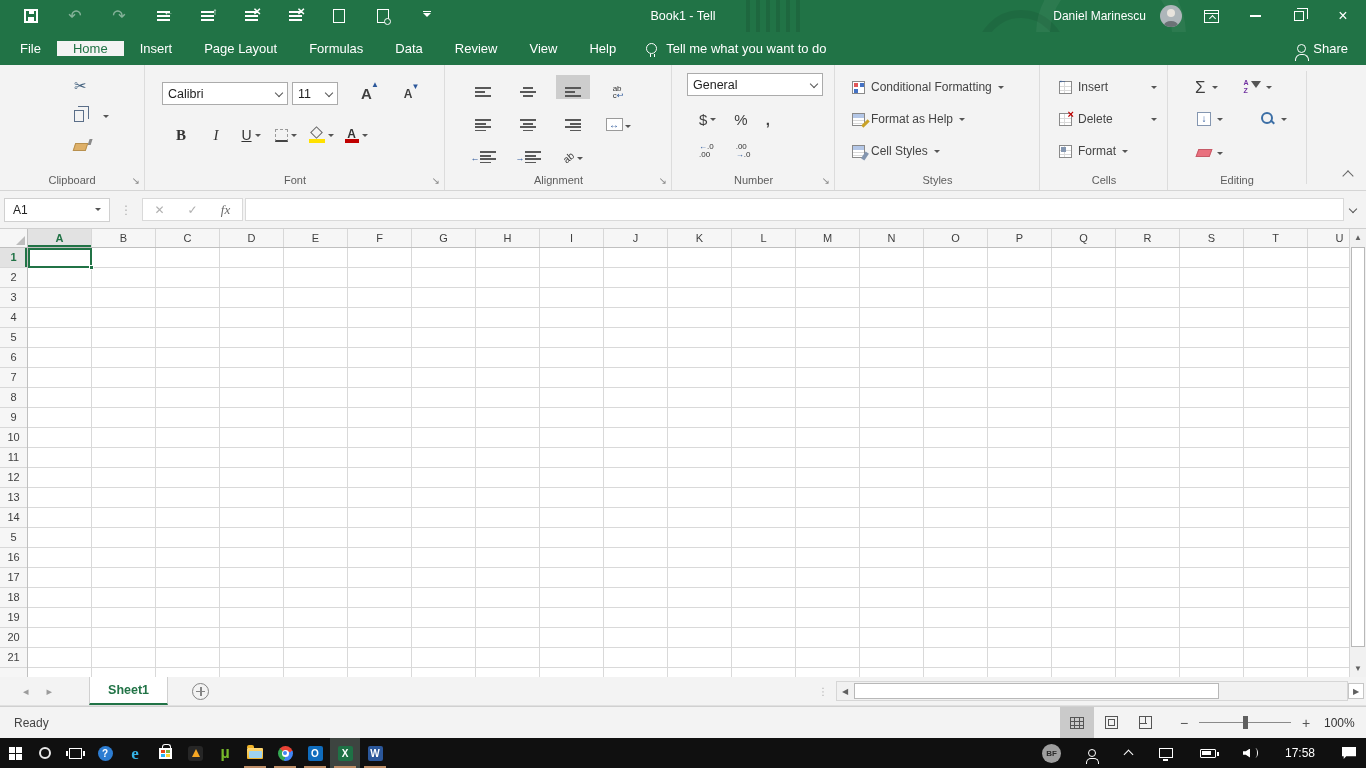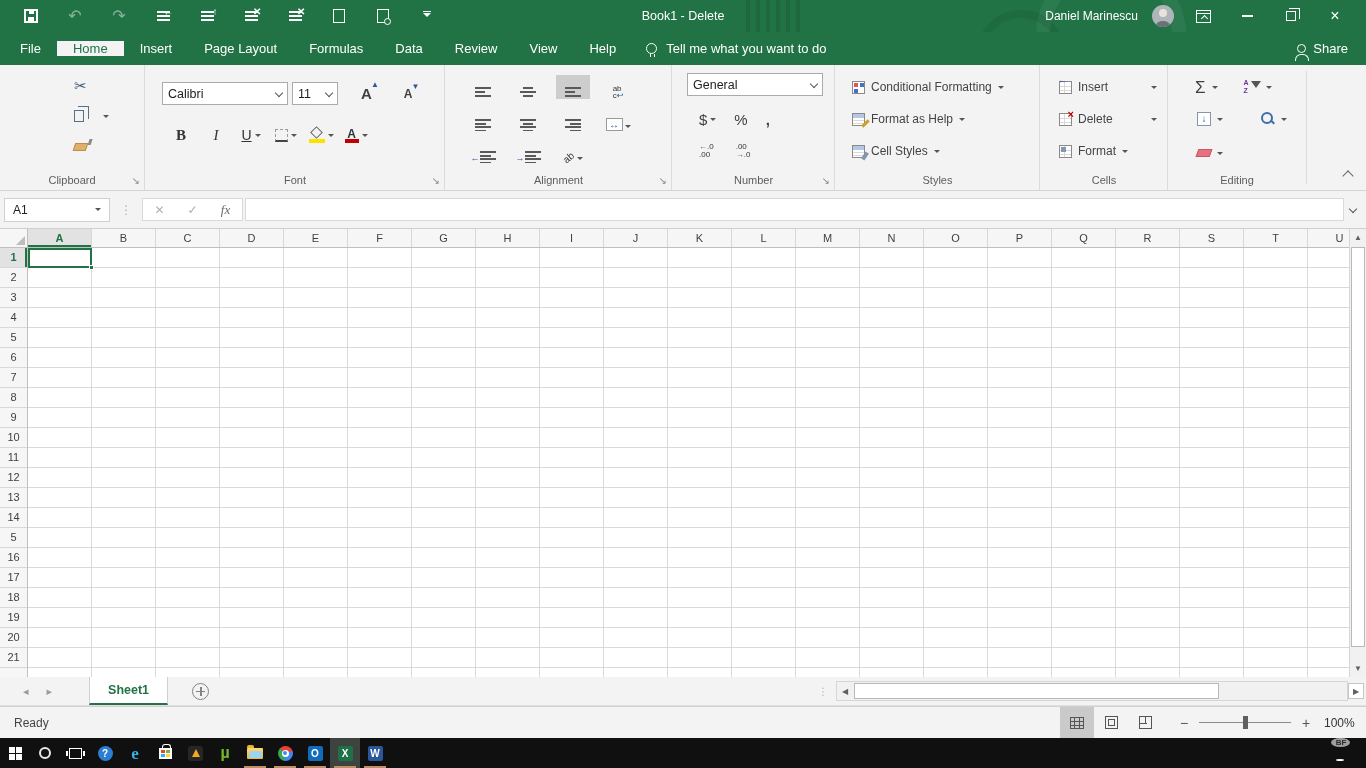--- a/index.html
+++ b/index.html
@@ -22,21 +22,21 @@
   .arrow-glyph { font-size:16px; line-height:1; }
   .dim { color:rgba(255,255,255,0.45); }
   .mini-grid { position:relative; width:13px; height:11px;
       background:linear-gradient(#fff,#fff) 0 0/13px 2px no-repeat, linear-gradient(#fff,#fff) 0 4px/13px 2px no-repeat, linear-gradient(#fff,#fff) 0 8px/13px 2px no-repeat; }
   .mini-grid .ov { position:absolute; right:-4px; top:-5px; font-size:10px; color:#fff; font-weight:bold; }
   .pagebox { width:12px; height:14px; border:1.5px solid #fff; position:relative; }
   .pagebox .dot { position:absolute; right:-3px; bottom:-3px; width:7px; height:7px; border:1.5px solid #fff; border-radius:50%; background:#217346; }
   .qat-dd { display:flex; flex-direction:column; align-items:center; gap:1px; }
   .qat-dd .bar { width:8px; height:1.5px; background:#fff; }
   .tb-title { position:absolute; left:0; right:0; text-align:center; font-size:12.5px; color:#fff; z-index:1; }
-  .tb-right { margin-left:auto; display:flex; align-items:center; gap:14px; padding-right:16px; z-index:2; }
+  .tb-right { margin-left:auto; display:flex; align-items:center; gap:14px; padding-right:8px; z-index:2; }
   .username { font-size:12px; }
   .avatar { width:22px; height:22px; border-radius:50%; background:#aeb6ba; position:relative; overflow:hidden; }
   .avatar:before { content:""; position:absolute; top:4px; left:7px; width:8px; height:8px; border-radius:50%; background:#e8e4dd; }
   .avatar:after { content:""; position:absolute; bottom:-3px; left:4px; width:14px; height:9px; border-radius:50% 50% 0 0; background:#6b7276; }
   .ribopt { width:15px; height:13px; border:1.5px solid #fff; position:relative; }
   .ribopt:before { content:""; position:absolute; left:0; right:0; top:2px; height:1.5px; background:#fff; }
   .ribopt:after { content:""; position:absolute; left:5px; top:5px; width:4px; height:4px; border-left:1.5px solid #fff; border-top:1.5px solid #fff; transform:rotate(45deg); }
   .winbtn { width:30px; height:26px; display:inline-flex; align-items:center; justify-content:center; cursor:pointer; }
   .min-bar { width:11px; height:1.5px; background:#fff; }
   .restore { width:10px; height:10px; border:1.5px solid #fff; position:relative; }
@@ -240,21 +240,21 @@
   .utor-ic { color:#76b82a; font-size:16px; font-weight:bold; line-height:1; }
   .folder-ic { width:16px; height:11px; background:linear-gradient(#ffd976,#f0b429); border-radius:1px; position:relative; }
   .folder-ic:before { content:""; position:absolute; top:-3px; left:0; width:7px; height:3px; background:#f0b429; border-radius:2px 2px 0 0; }
   .folder-ic:after { content:""; position:absolute; left:2px; top:3px; right:1px; bottom:1px; background:#9ed3f0; border-radius:1px; }
   .chrome-ic { width:15px; height:15px; border-radius:50%; position:relative;
       background:conic-gradient(from -50deg, #ea4335 0 120deg, #4285f4 120deg 240deg, #34a853 240deg 360deg); }
   .chrome-ic:before { content:""; position:absolute; inset:4px; background:#fff; border-radius:50%; }
   .chrome-ic:after { content:""; position:absolute; inset:5.5px; background:#4285f4; border-radius:50%; }
   .sq-app { width:15px; height:15px; border-radius:2px; color:#fff; font-size:10px; font-weight:bold; text-align:center; line-height:15px; }
   .outlook-bg { background:#0f6cbd; } .excel-bg { background:#1e7145; } .word-bg { background:#2b579a; }
-  .tray { margin-left:auto; display:flex; align-items:center; gap:12px; padding-right:10px;flex-direction:column; }
+  .tray { margin-left:auto; display:flex; align-items:center; gap:27px; padding-right:10px; }
   .tray-badge { width:19px; height:19px; border-radius:50%; background:#9e9e9e; color:#2a2a2a; font-size:8px; font-weight:bold; display:flex; align-items:center; justify-content:center; }
   .people-ic { width:8px; height:8px; border:1.5px solid #fff; border-radius:50%; position:relative; margin-right:2px; }
   .people-ic:after { content:""; position:absolute; left:-3px; top:8px; width:11px; height:5px; border:1.5px solid #fff; border-bottom:none; border-radius:5px 5px 0 0; }
   .chevup { width:7px; height:7px; border-left:1.5px solid #fff; border-top:1.5px solid #fff; transform:rotate(45deg); margin-top:3px; }
   .net-ic { width:14px; height:10px; border:1.5px solid #fff; position:relative; }
   .net-ic:after { content:""; position:absolute; left:3px; bottom:-4px; width:5px; height:2px; background:#fff; box-shadow:0 0 0 0 #fff; }
   .batt-ic { width:16px; height:9px; border:1.5px solid #fff; border-radius:1px; position:relative; background:linear-gradient(#fff,#fff) 1px 1px/9px 4px no-repeat; }
   .batt-ic:after { content:""; position:absolute; right:-4px; top:2px; width:2px; height:4px; background:#fff; }
   .vol-ic { position:relative; width:7px; height:9px; background:#fff; clip-path:polygon(0 30%,40% 30%,100% 0,100% 100%,40% 70%,0 70%); }
   .vol-waves { width:6px; height:10px; border-right:1.5px solid #fff; border-radius:50%; margin-left:2px; }
@@ -308,21 +308,21 @@
             <span class="dot"></span>
           </span>
         </span>
       <span class="qat-btn">
           <span class="qat-dd">
             <span class="bar"></span>
             <span style="width:0;height:0;border:4px solid transparent;border-top-color:#fff;"></span>
           </span>
         </span>
     </div>
-    <div class="tb-title">Book1 - Delete</div>
+    <div class="tb-title">Book1 - Tell</div>
     <div class="tb-right">
       <span class="username">Daniel Marinescu</span>
       <span class="avatar"></span>
       <span class="winbtn">
           <span class="ribopt"></span>
         </span>
       <span class="winbtn">
           <span class="min-bar"></span>
         </span>
       <span class="winbtn">

